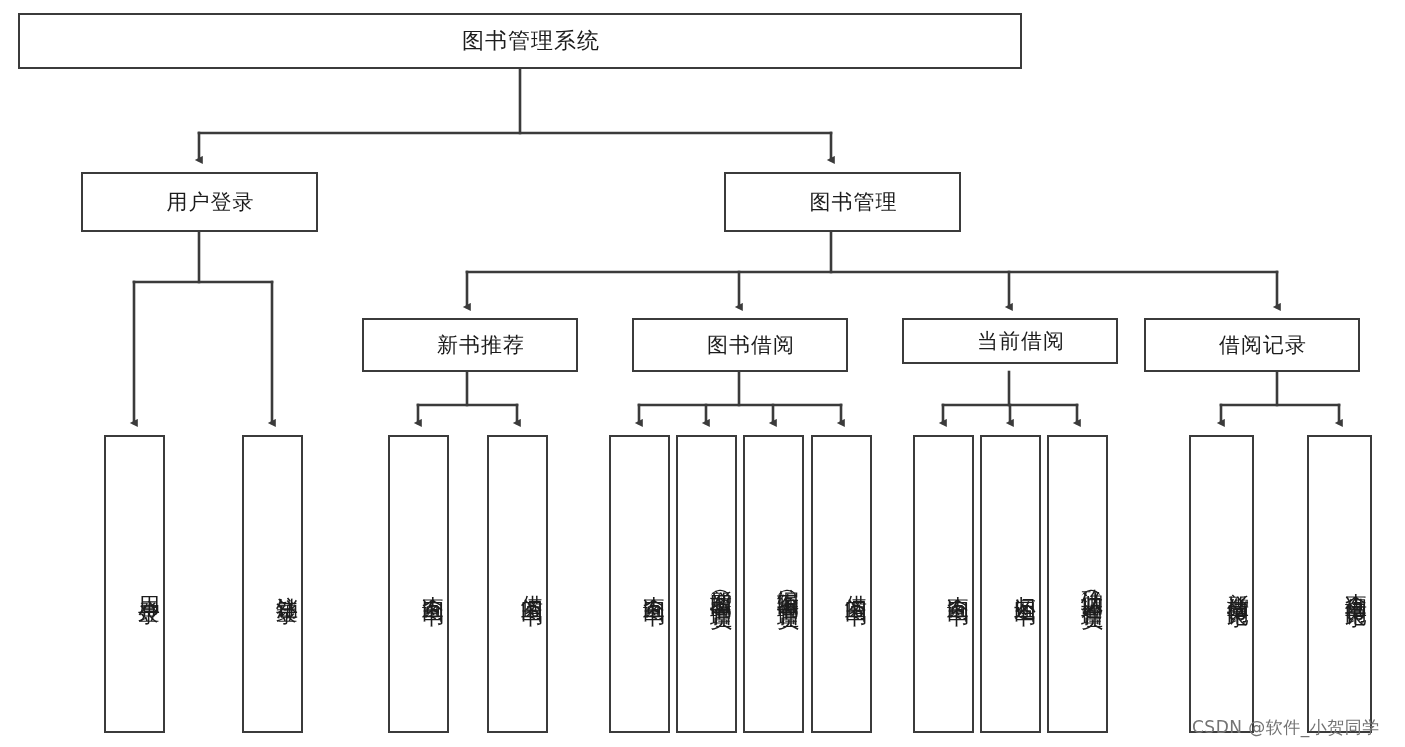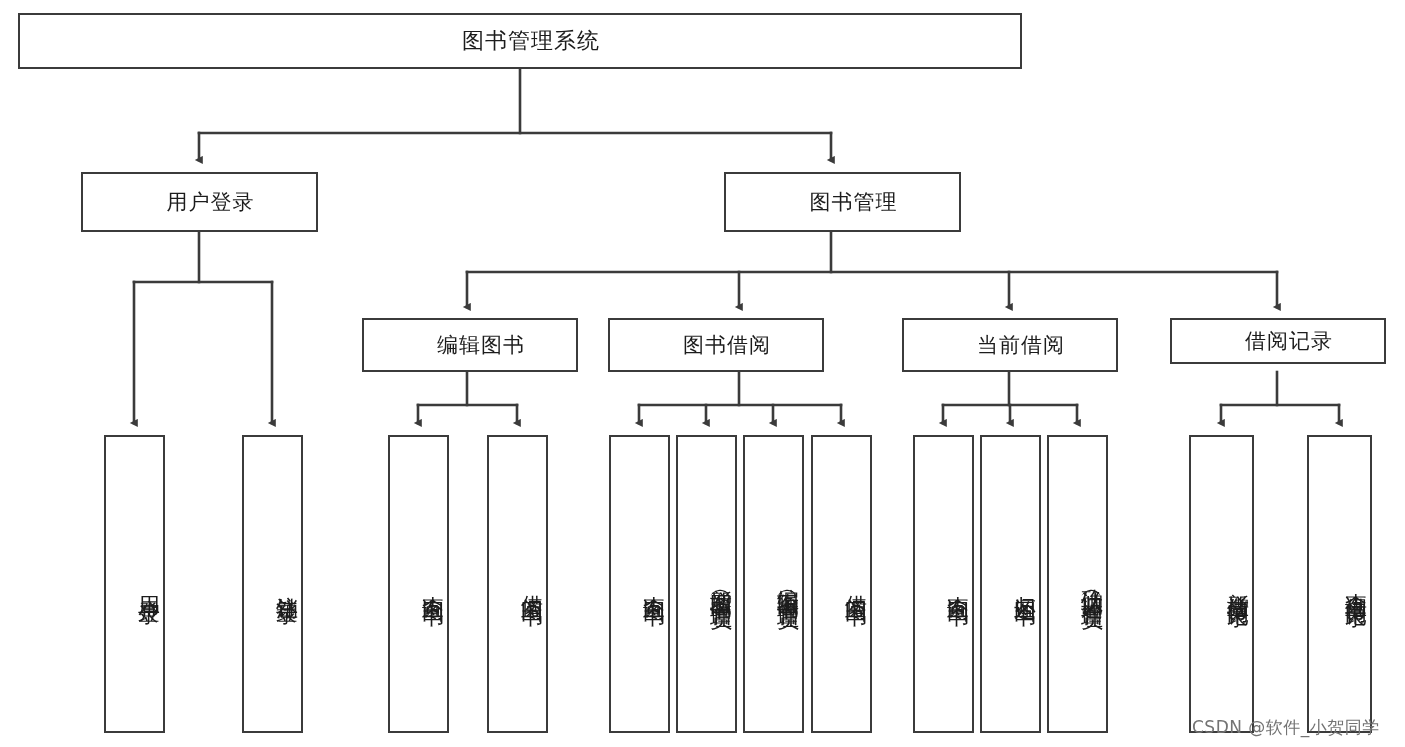--- a/index.html
+++ b/index.html
@@ -128,29 +128,29 @@
   </div>
 
   <div class="node h" style="left:81px; top:172px; width:237px; height:60px;">
     <span>用户登录</span>
   </div>
   <div class="node h" style="left:712px; top:172px; width:237px; height:60px;margin-left:12px;">
     <span>图书管理</span>
   </div>
 
   <div class="node h" style="left:362px; top:318px; width:216px; height:54px;">
-    <span>编辑图书</span>
+    <span>新书推荐</span>
   </div>
-  <div class="node h" style="left:608px; top:318px; width:216px; height:54px;">
+  <div class="node h" style="left:632px; top:318px; width:216px; height:54px;">
     <span>图书借阅</span>
   </div>
-  <div class="node h" style="left:902px; top:318px; width:216px; height:54px;">
+  <div class="node h" style="left:902px; top:318px; width:216px; height:46px;">
     <span>当前借阅</span>
   </div>
-  <div class="node h" style="left:1170px; top:318px; width:216px; height:46px;">
+  <div class="node h" style="left:1144px; top:318px; width:216px; height:54px;">
     <span>借阅记录</span>
   </div>
 
   <div class="node v" style="left:104px; top:435px; width:61px; height:298px;">
     <span class="vtext">用户登录</span>
   </div>
   <div class="node v" style="left:242px; top:435px; width:61px; height:298px;">
     <span class="vtext">注销登录</span>
   </div>
 

